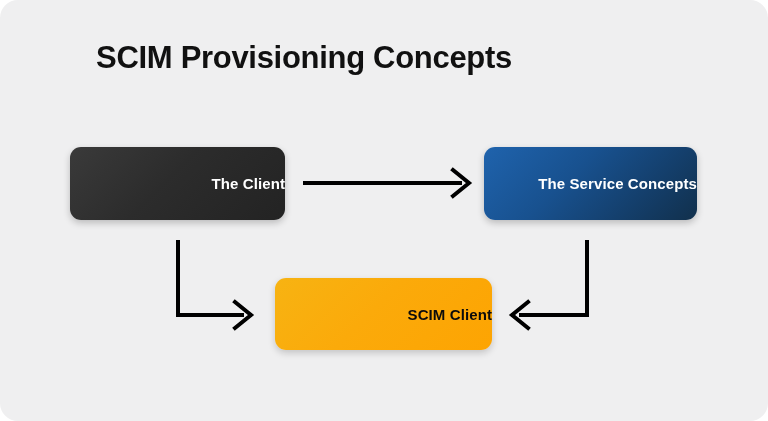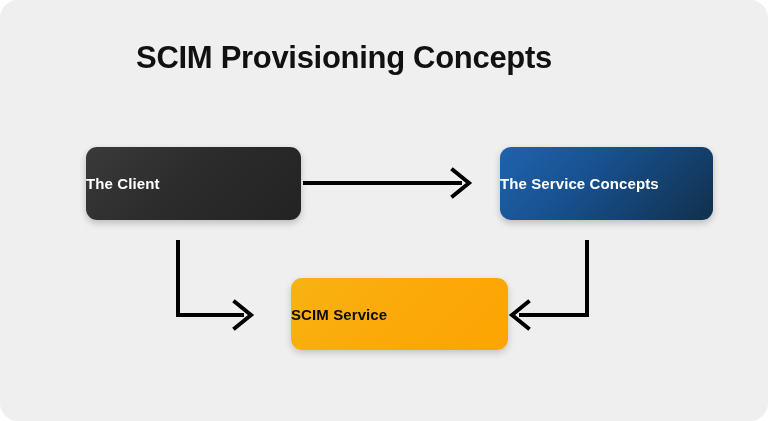--- a/index.html
+++ b/index.html
@@ -31,36 +31,34 @@
     position: absolute;
     left: 0;
     top: 40px;
     width: 608px;
     text-align: center;
     font-size: 31px;
     font-weight: bold;
     letter-spacing: -0.3px;
     color: #111111;
     white-space: nowrap;
-    margin-left: 40px;
   }
 
   
   .node {
     position: absolute;
     display: flex;
     align-items: center;
-    justify-content: flex-start;
+    justify-content: flex-end;
     border-radius: 11px;
     font-size: 15px;
     font-weight: bold;
     letter-spacing: 0.1px;
     white-space: nowrap;
     box-sizing: border-box;
-    margin-left: 16px;
   }
 
   #node-client {
     left: 70px;
     top: 147px;
     width: 215px;
     height: 73px;
     background: linear-gradient(135deg, #3a3a3a 0%, #2c2c2c 45%, #232323 100%);
     color: #ffffff;
     box-shadow: 0 3px 7px rgba(0,0,0,0.22);
@@ -124,16 +122,16 @@
 
   <div class="node" id="node-client">
     <span>The Client</span>
   </div>
 
   <div class="node" id="node-provider">
     <span>The Service Concepts</span>
   </div>
 
   <div class="node" id="node-schema">
-    <span>SCIM Service</span>
+    <span>SCIM Client</span>
   </div>
 
 </div>
 
 </body></html>

